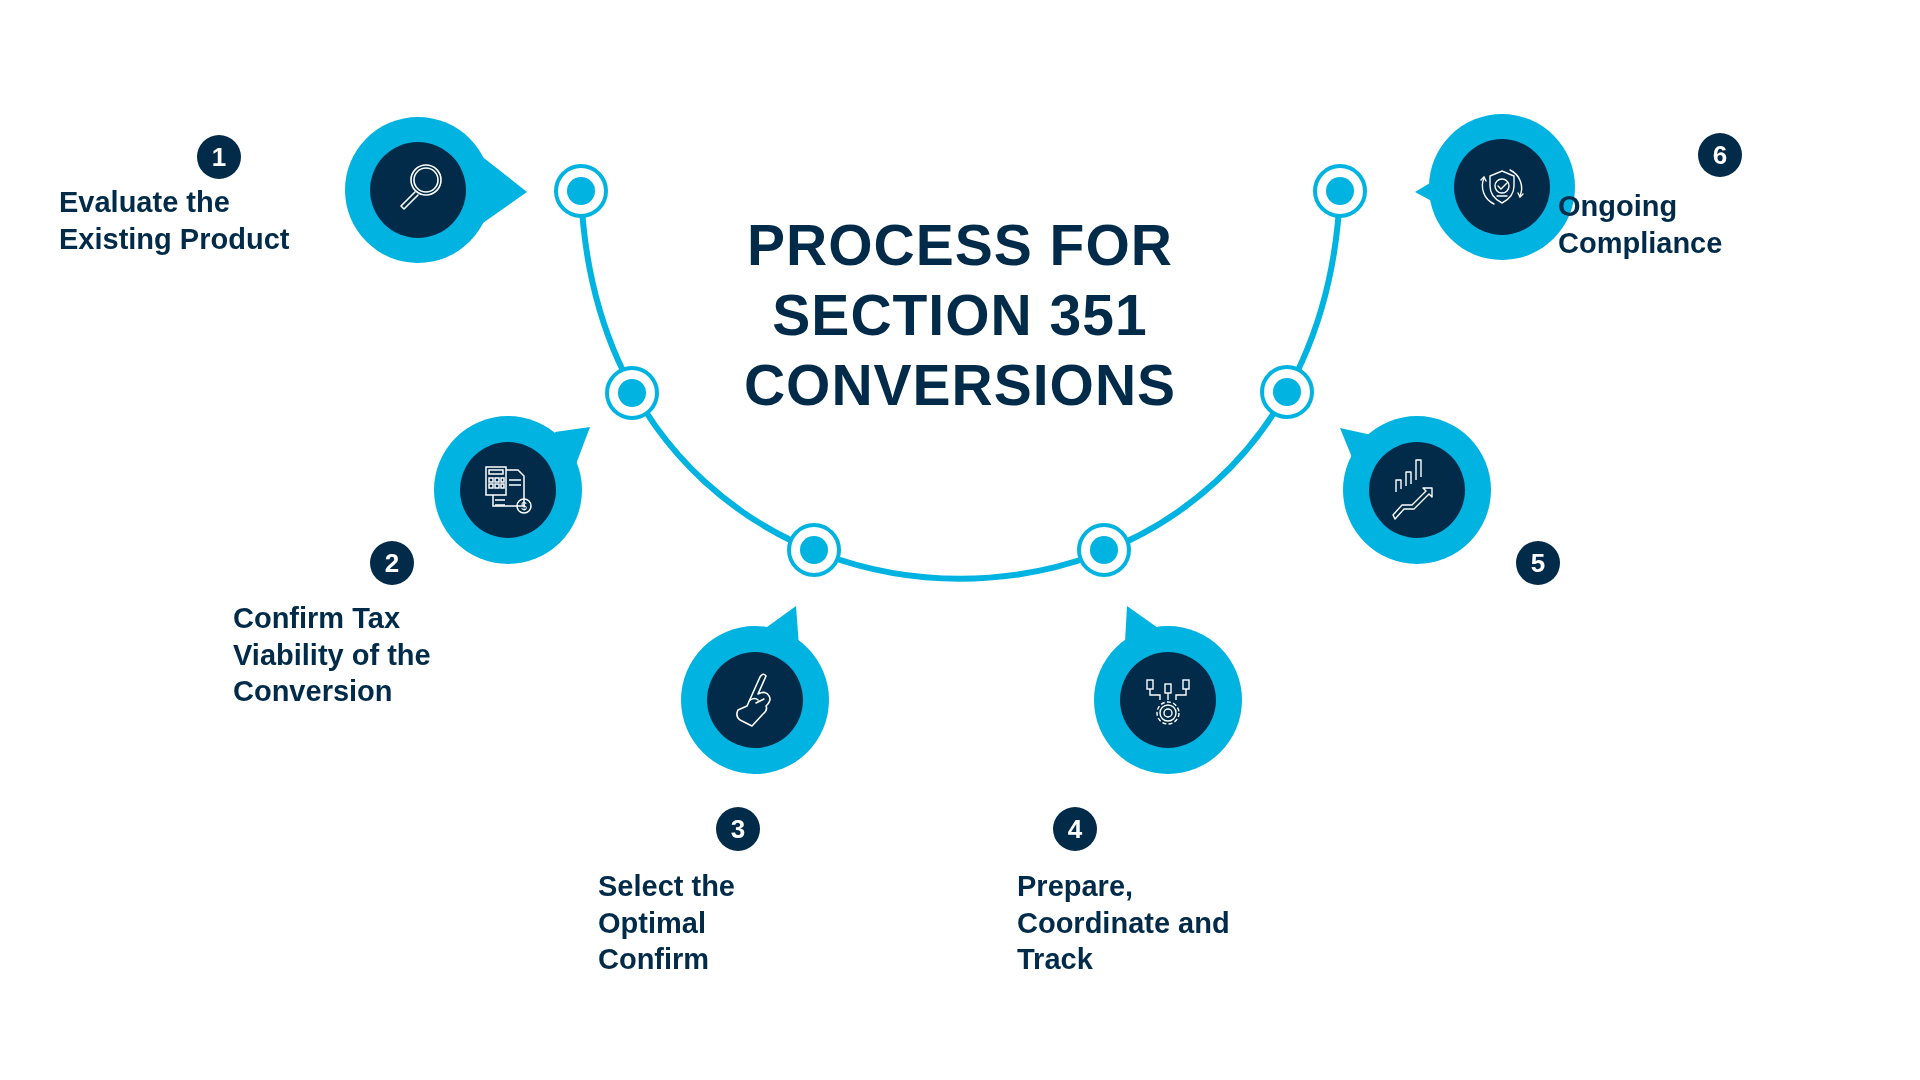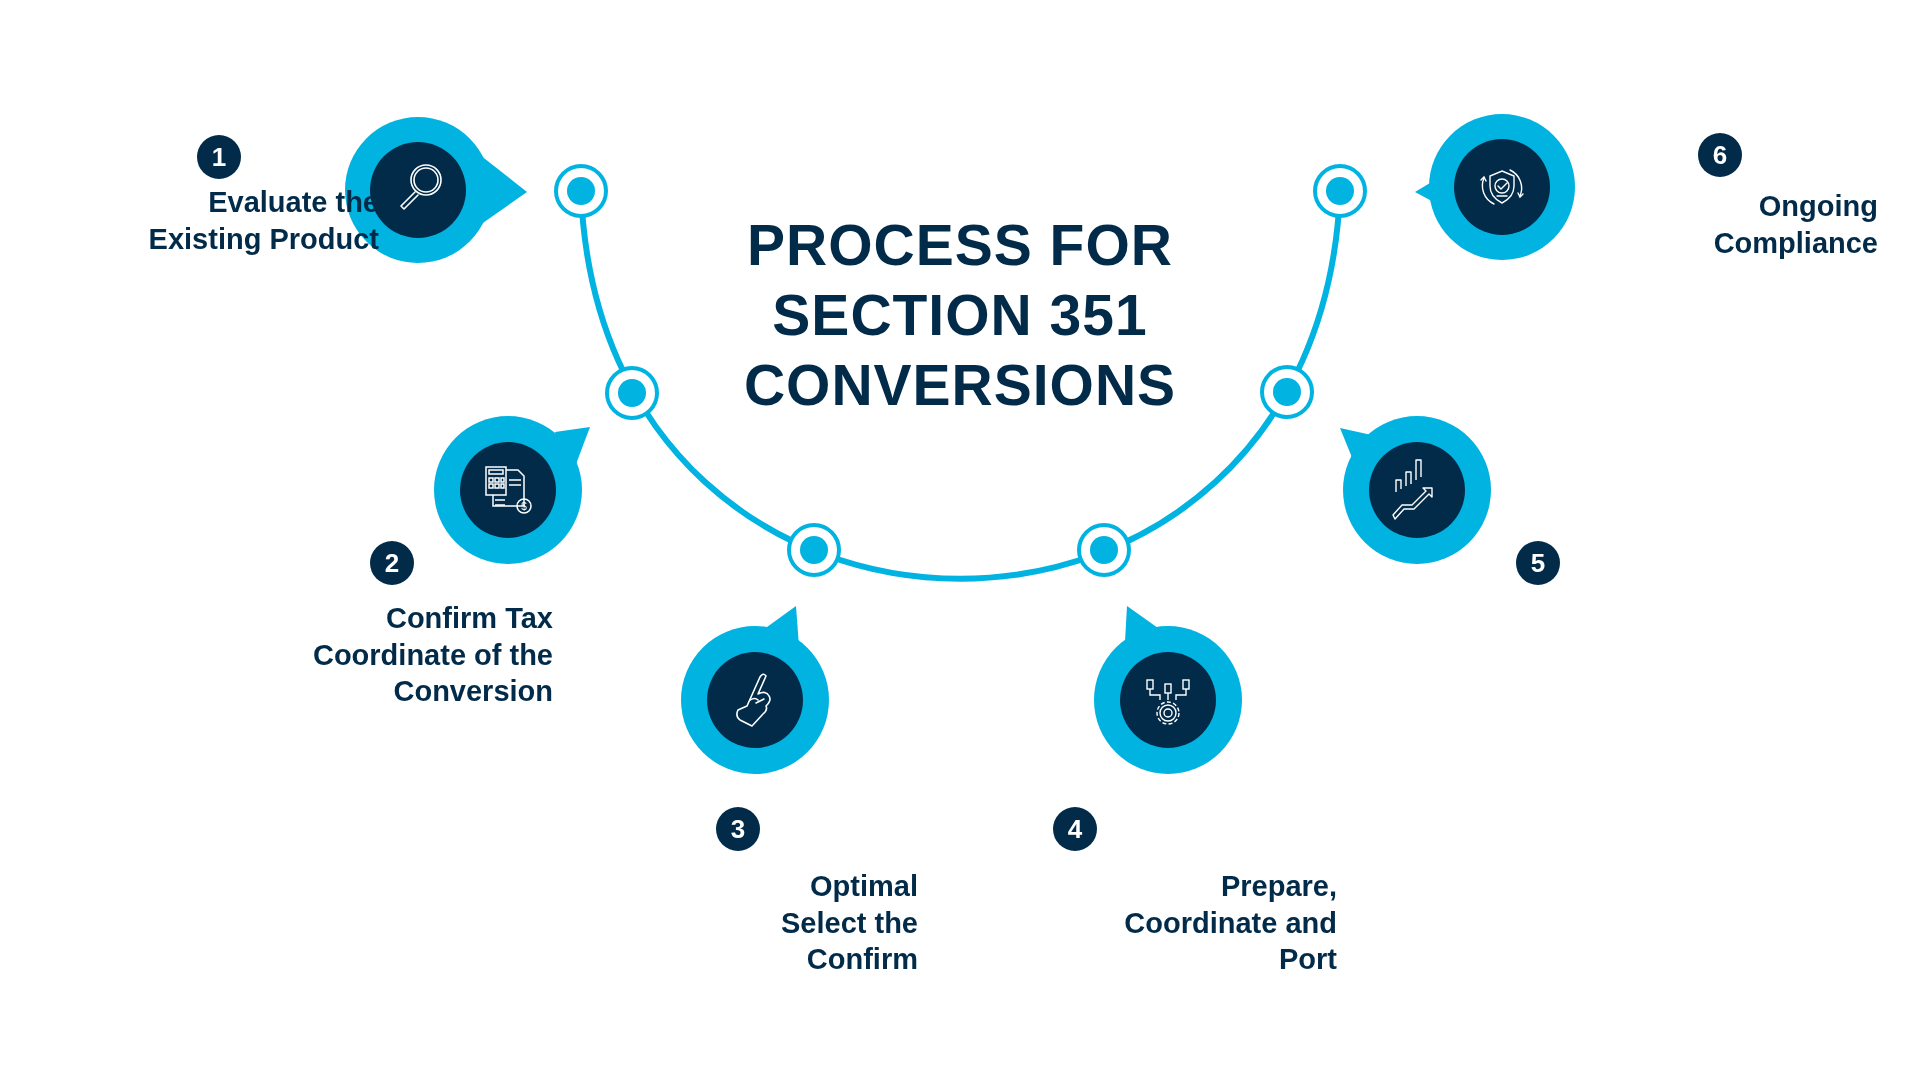--- a/index.html
+++ b/index.html
@@ -6,21 +6,21 @@
   body { width:1920px; height:1080px; position:relative; overflow:hidden;
          font-family:"Liberation Sans", "DejaVu Sans", sans-serif; color:#022B4A; }
   .stage { position:absolute; left:0; top:0; width:1920px; height:1080px; }
   svg.diagram { position:absolute; left:0; top:0; }
   .title { position:absolute; left:660px; width:600px; top:178px; text-align:center;
            font-weight:700; font-size:57px; line-height:70px; letter-spacing:1px; color:#022B4A;margin-top:32px; }
   .title div { white-space:nowrap; }
   .badge { position:absolute; width:44px; height:44px; margin-left:-22px; margin-top:-22px;
            border-radius:50%; background:#022B4A; color:#ffffff; font-weight:700; font-size:26px;
            line-height:44px; text-align:center; }
-  .label { position:absolute; width:320px; margin-left:-160px; text-align:right; font-weight:700;
+  .label { position:absolute; width:320px; margin-left:-160px; text-align:left; font-weight:700;
            font-size:29px; line-height:36.5px; color:#022B4A; }
   .label div { white-space:nowrap; }
 </style>
 </head>
 <body>
 
 <div class="stage">
 
   <svg class="diagram" width="1920" height="1080" viewBox="0 0 1920 1080">
 
@@ -135,36 +135,36 @@
 
   <div class="badge" style="left:219px; top:157px;">1</div>
   <div class="label" style="left:219px; top:184px;">
     <div>Evaluate the</div>
     <div>Existing Product</div>
   </div>
 
   <div class="badge" style="left:392px; top:563px;">2</div>
   <div class="label" style="left:393px; top:600px;">
     <div>Confirm Tax</div>
-    <div>Coordinate of the</div>
+    <div>Viability of the</div>
     <div>Conversion</div>
   </div>
 
   <div class="badge" style="left:738px; top:829px;">3</div>
   <div class="label" style="left:758px; top:868px;">
+    <div>Select the</div>
     <div>Optimal</div>
-    <div>Select the</div>
     <div>Confirm</div>
   </div>
 
   <div class="badge" style="left:1075px; top:829px;">4</div>
   <div class="label" style="left:1177px; top:868px;">
     <div>Prepare,</div>
     <div>Coordinate and</div>
-    <div>Port</div>
+    <div>Track</div>
   </div>
 
   <div class="badge" style="left:1538px; top:563px;">5</div>
 
   <div class="badge" style="left:1720px; top:155px;">6</div>
   <div class="label" style="left:1718px; top:188px;">
     <div>Ongoing</div>
     <div>Compliance</div>
   </div>
 

